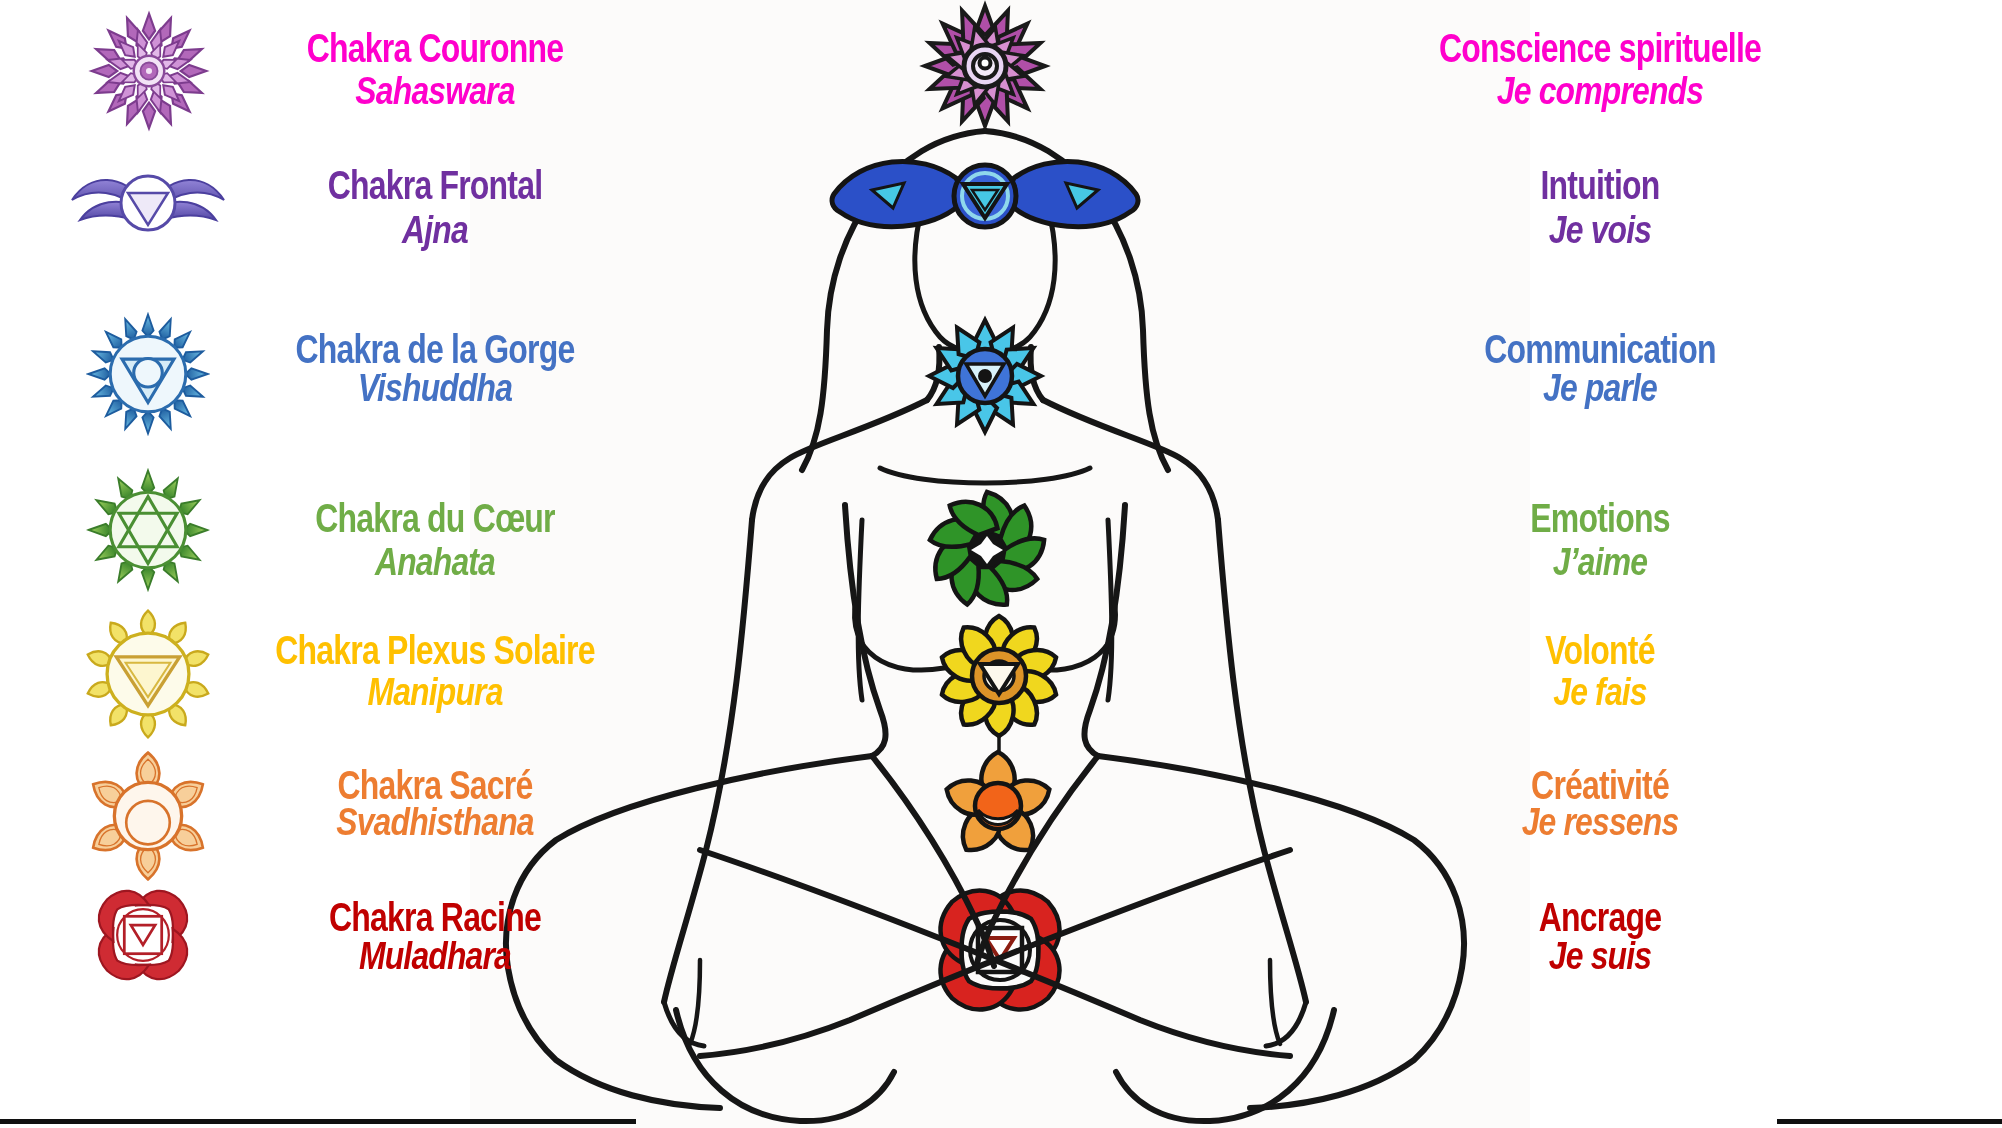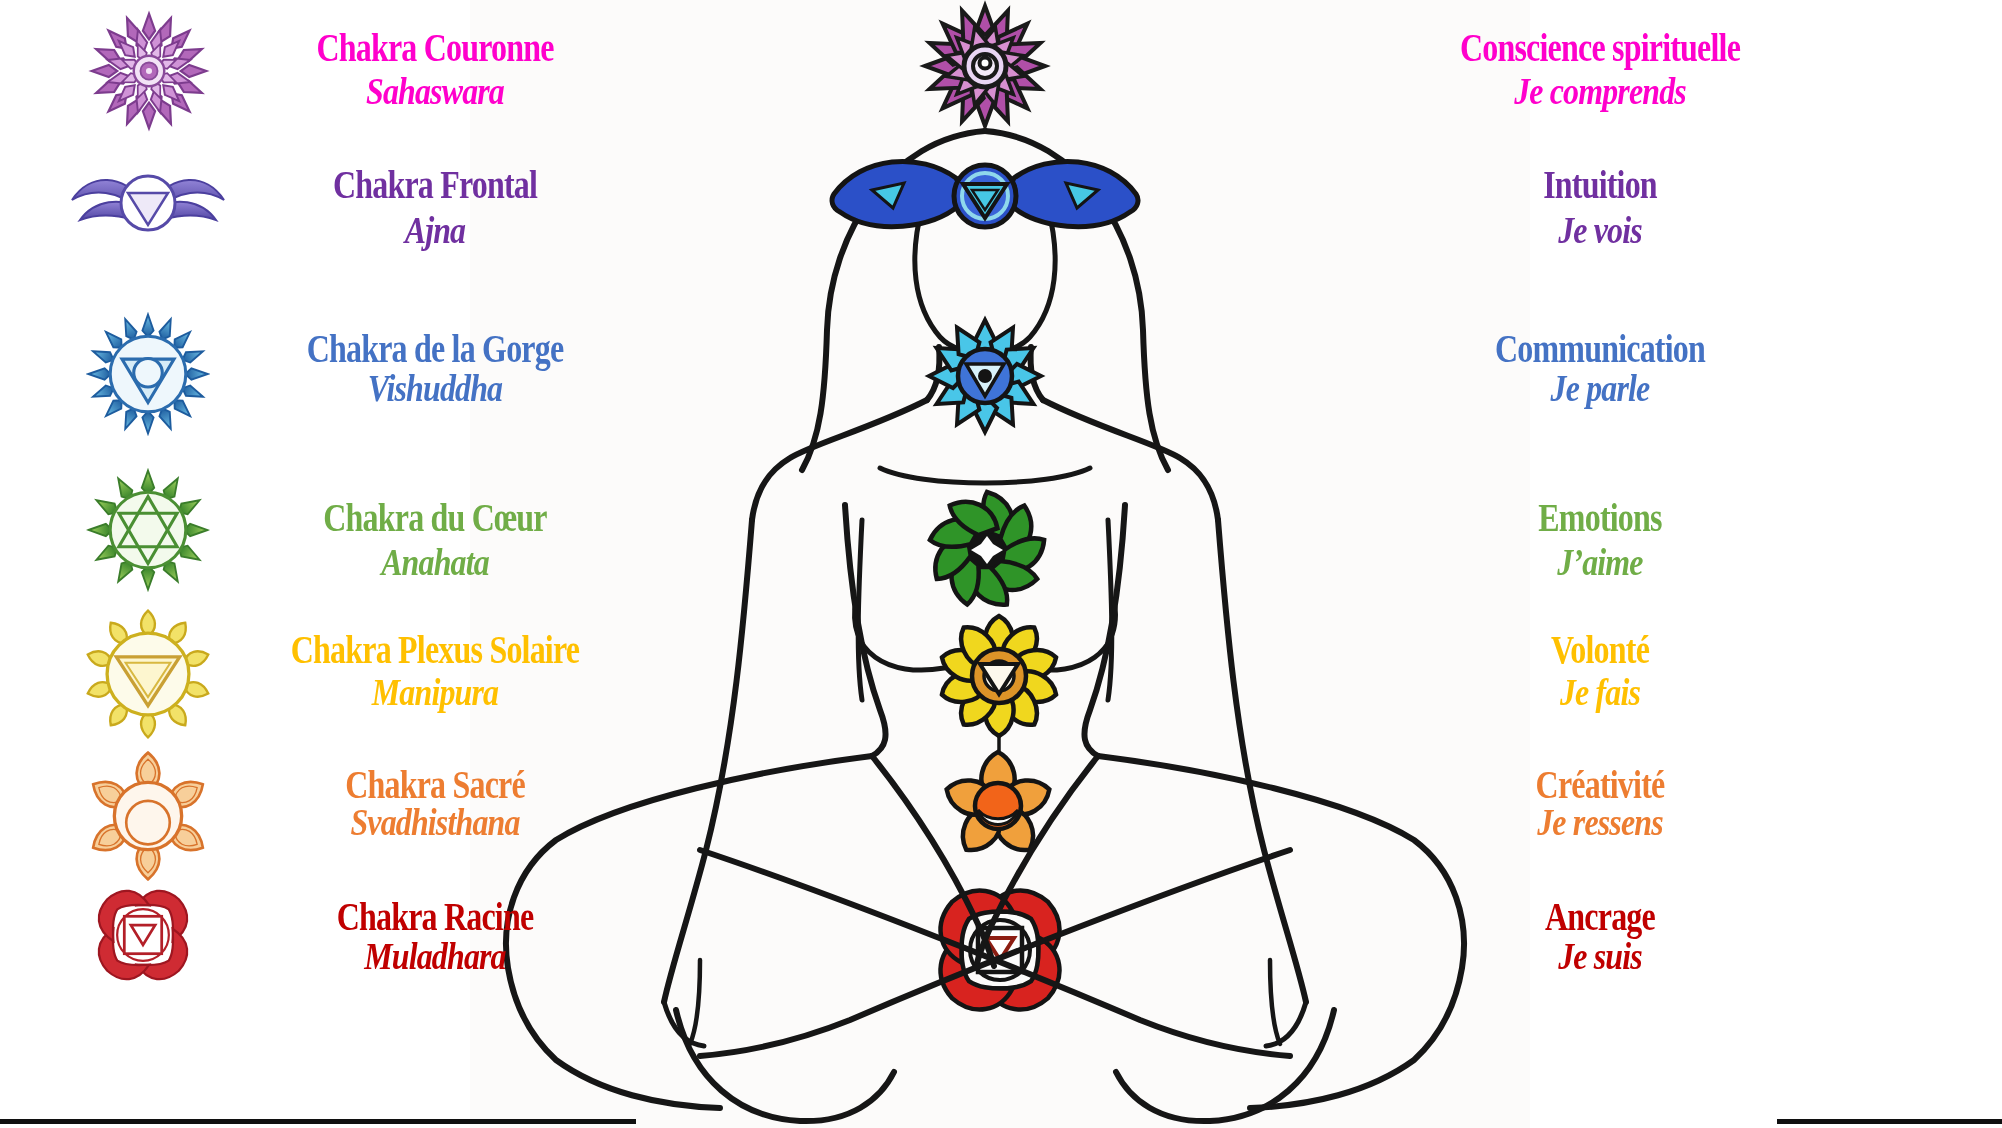--- a/index.html
+++ b/index.html
@@ -1,17 +1,17 @@
 <!DOCTYPE html>
 <html><head>
 <meta charset="utf-8">
 <style>
   html,body{margin:0;padding:0;background:#ffffff;}
   .canvas{position:relative;width:2002px;height:1128px;background:#ffffff;overflow:hidden;
-          font-family:Liberation Serif, serif;}
+          font-family:Liberation Sans, sans-serif;}
   .paper{position:absolute;left:470px;top:0;width:1060px;height:1128px;background:#fcfbfa;}
   .figure-svg{position:absolute;left:0;top:0;width:2002px;height:1128px;}
   .icon-box{position:absolute;}
   .icon-box svg{display:block;width:100%;height:100%;}
   .chakra-name{position:absolute;width:600px;text-align:center;font-weight:bold;
                font-size:40px;line-height:44px;letter-spacing:-1px;transform:scaleX(.80);
                white-space:nowrap;}
   .chakra-sans{position:absolute;width:600px;text-align:center;font-weight:bold;font-style:italic;
                font-size:38px;line-height:44px;letter-spacing:-1px;transform:scaleX(.84);
                white-space:nowrap;}

